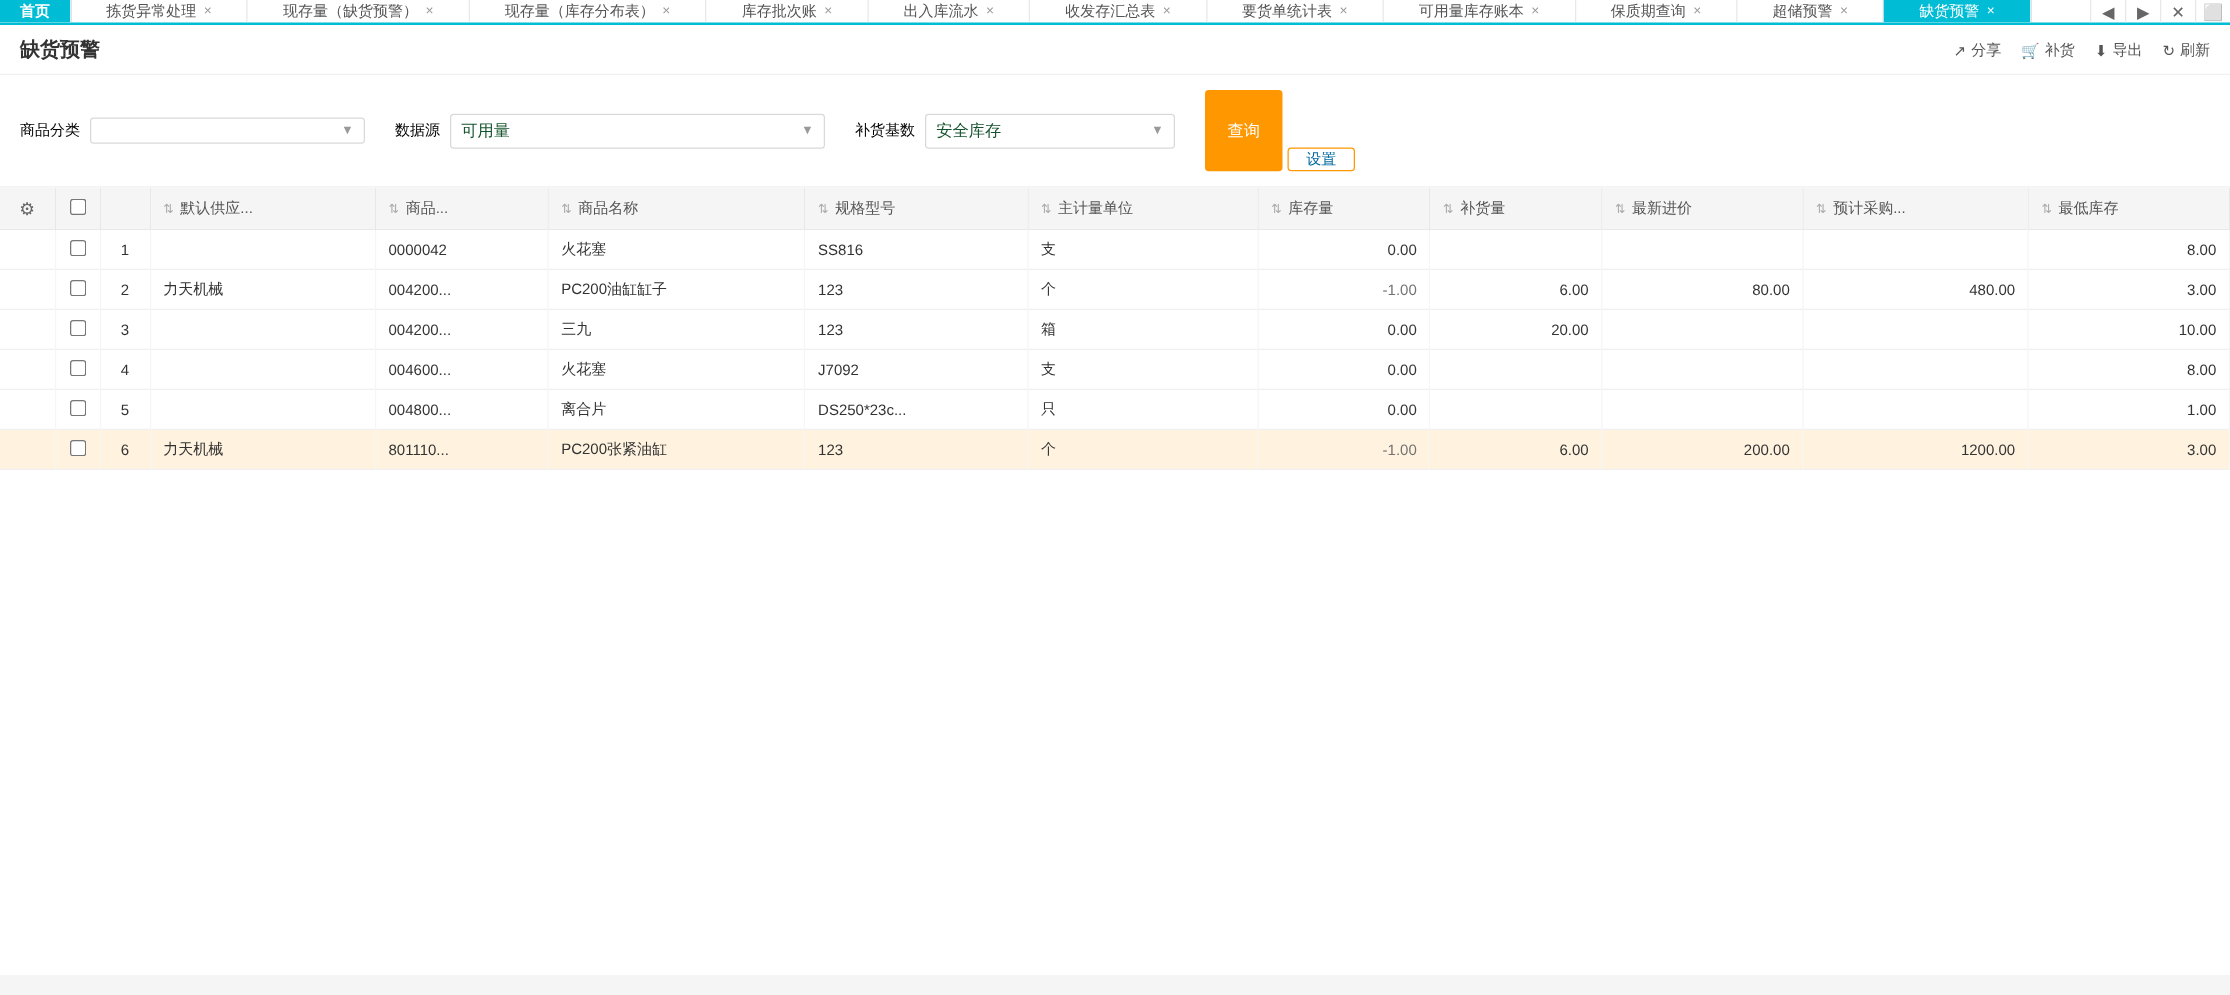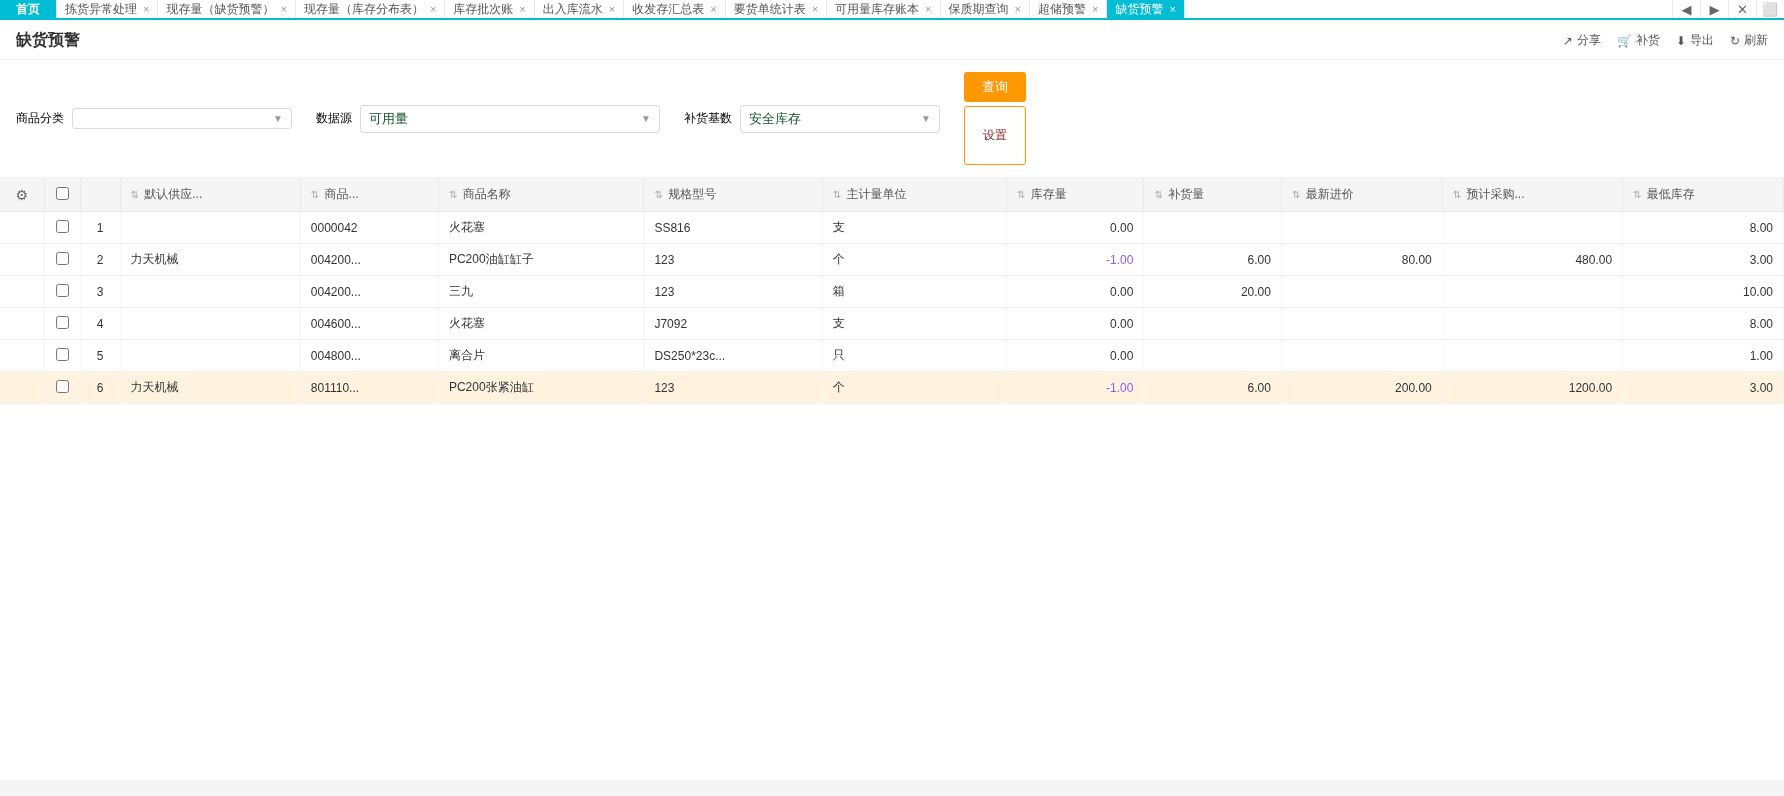--- a/index.html
+++ b/index.html
@@ -10,21 +10,21 @@
       display: flex;
       align-items: center;
       background: #fff;
       border-bottom: 2px solid #00bcd4;
       height: 20px;
       overflow: hidden;
     }
     .tab-item {
       display: flex;
       align-items: center;
-      padding: 0 8px;
+      padding: 0 28px;
       height: 100%;
       cursor: pointer;
       white-space: nowrap;
       font-size: 12px;
       color: #555;
       border-right: 1px solid #e8e8e8;
       gap: 4px;
       flex-shrink: 0;
     }
     .tab-item.active {
@@ -151,30 +151,31 @@
       color: #fff;
       border: none;
       border-radius: 3px;
       padding: 6px 18px;
       cursor: pointer;
       font-size: 13px;
       margin-left: auto;
     }
     .btn-settings {
       background: #fff;
-      color: #7f1d1d;
+      color: #0369a1;
       border: 1px solid #ff9800;
       border-radius: 3px;
-      padding: 20px 14px;
+      padding: 0 14px;
       cursor: pointer;
       font-size: 12px;
+      margin-top: 46px;
     }
     .filter-right-btns {
       display: flex;
-      flex-direction: column;
+      flex-direction: row;
       gap: 4px;
     }
 
     
     .table-container {
       flex: 1;
       overflow: auto;
       padding: 0 0;
     }
     table {
@@ -206,21 +207,21 @@
     tbody td {
       padding: 7px 10px;
       color: #333;
       border-right: 1px solid #f5f5f5;
       white-space: nowrap;
     }
     .col-no { width: 40px; text-align: center; }
     .col-checkbox { width: 36px; text-align: center; }
     .col-gear { width: 44px; text-align: center; }
     .col-number { text-align: right; }
-    .negative { color: #8b5cf6; }
+    .negative { color: #737373; }
 
     .gear-icon { color: #666; cursor: pointer; font-size: 14px; }
     input[type=checkbox] { cursor: pointer; }
   </style>
 </head>
 <body>
 
 <div class="tab-bar">
   <div class="tab-item home">
     <span>首页</span>

